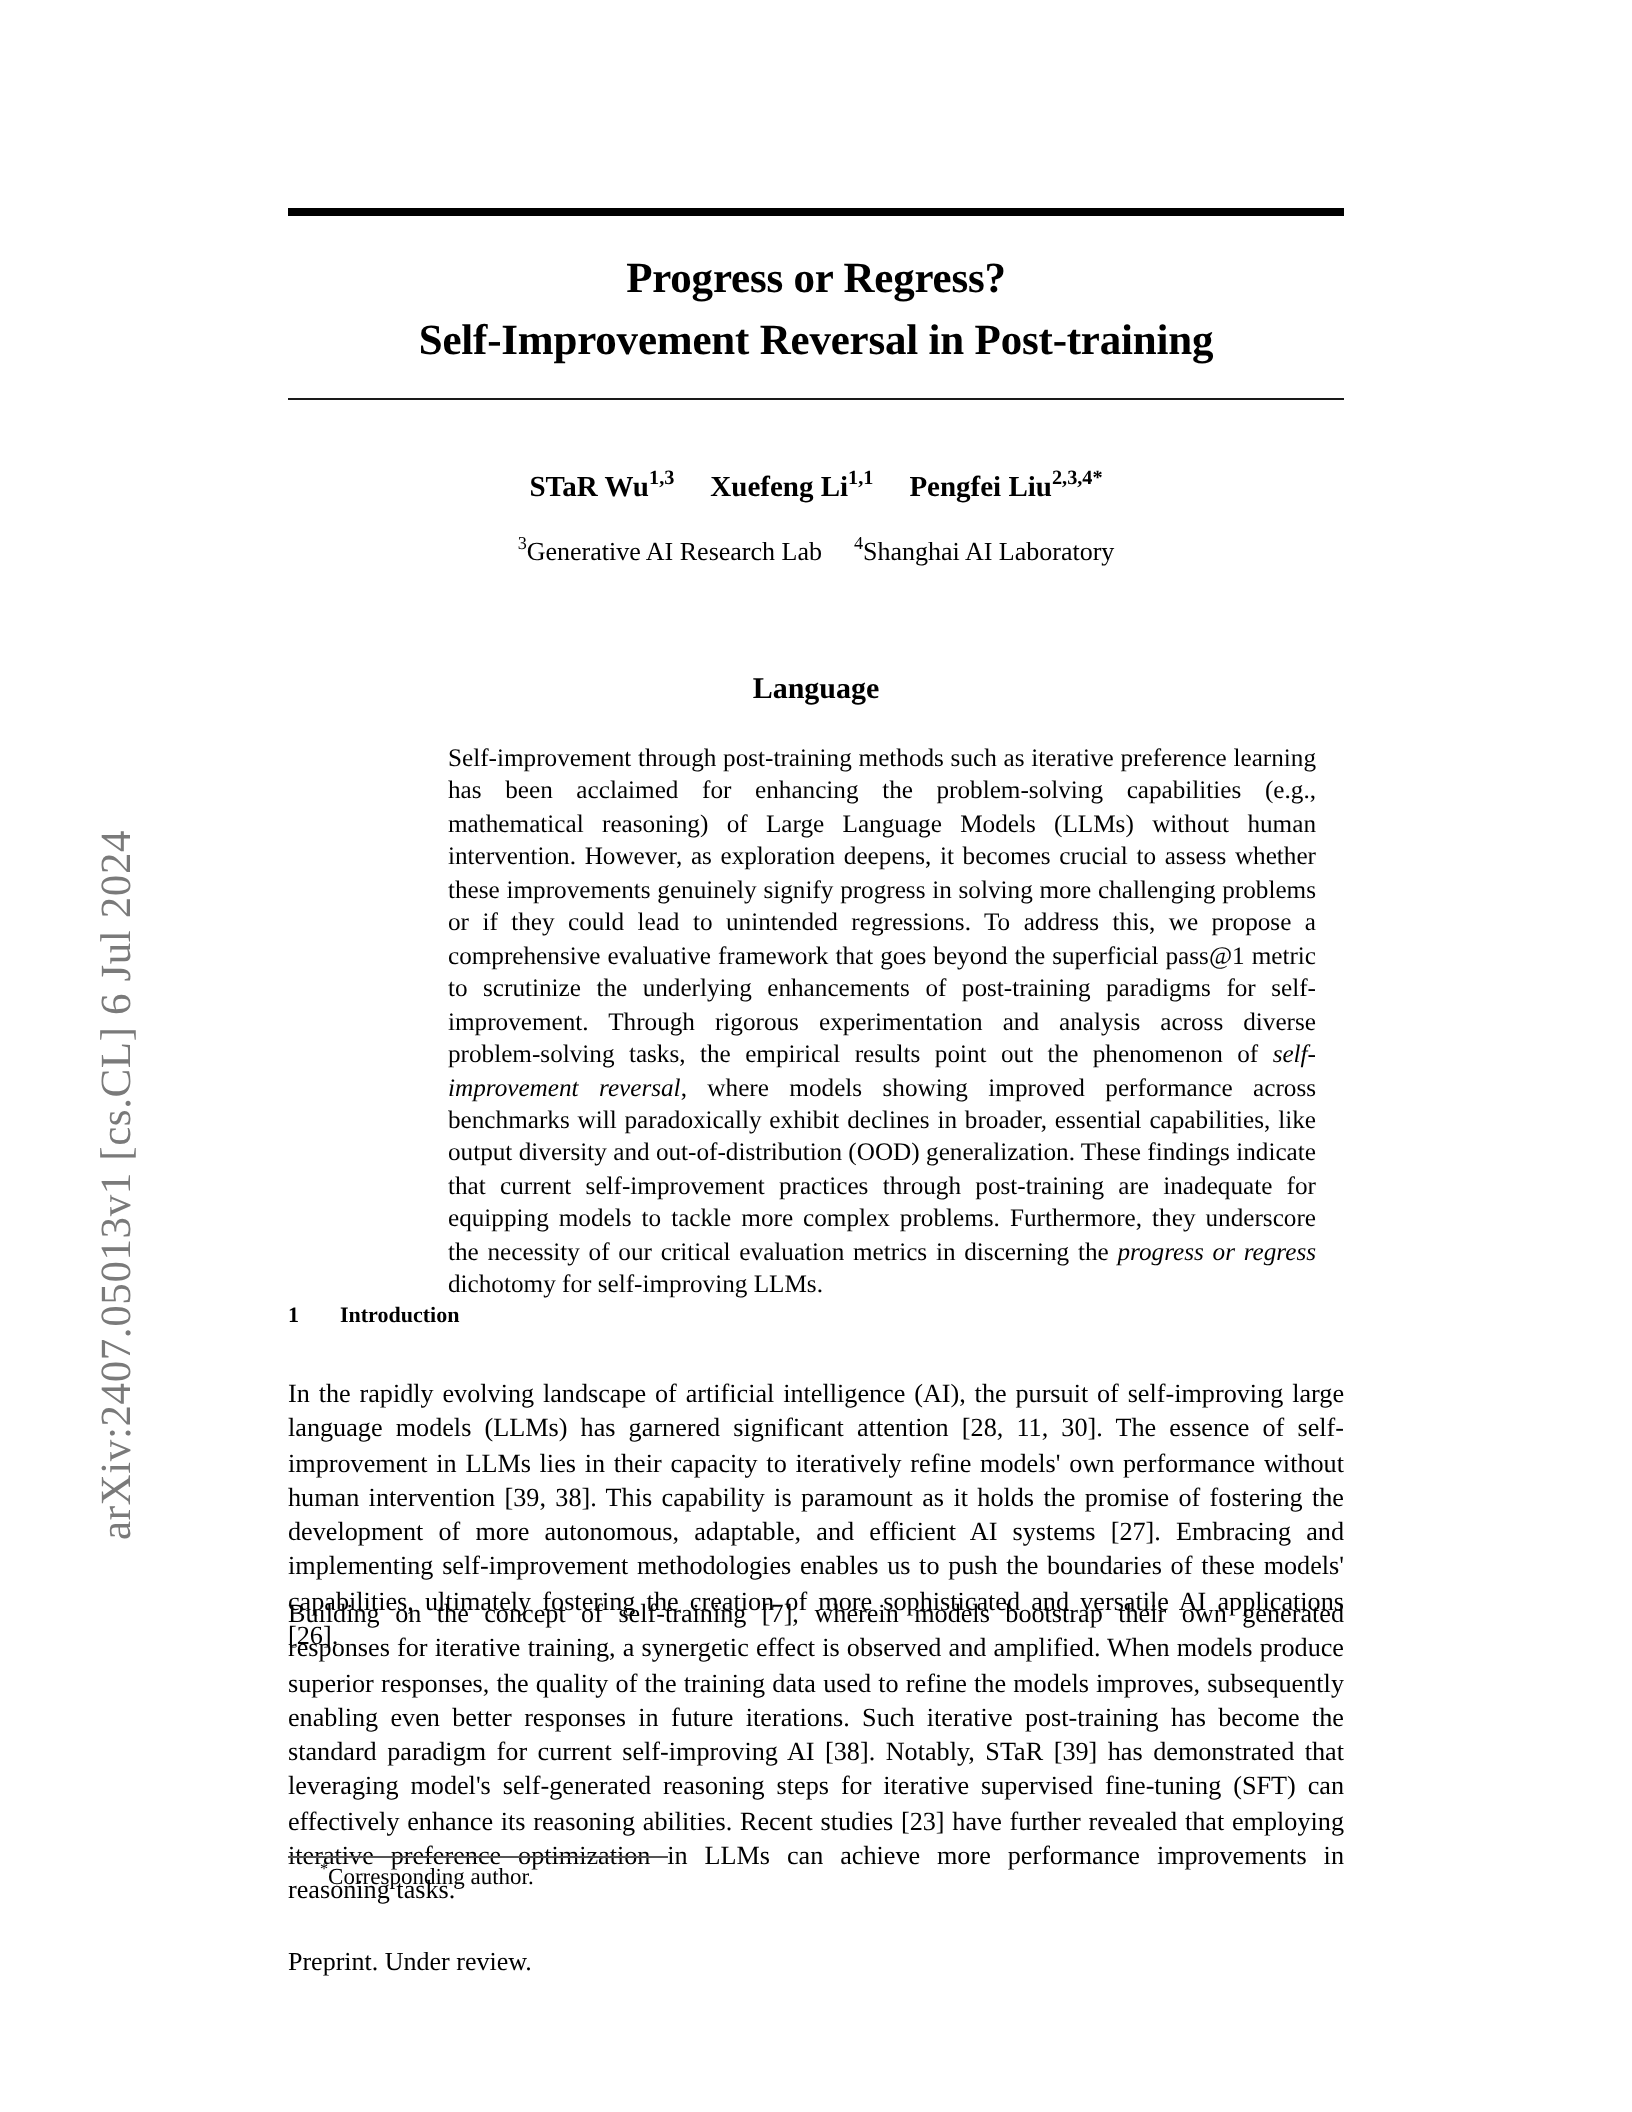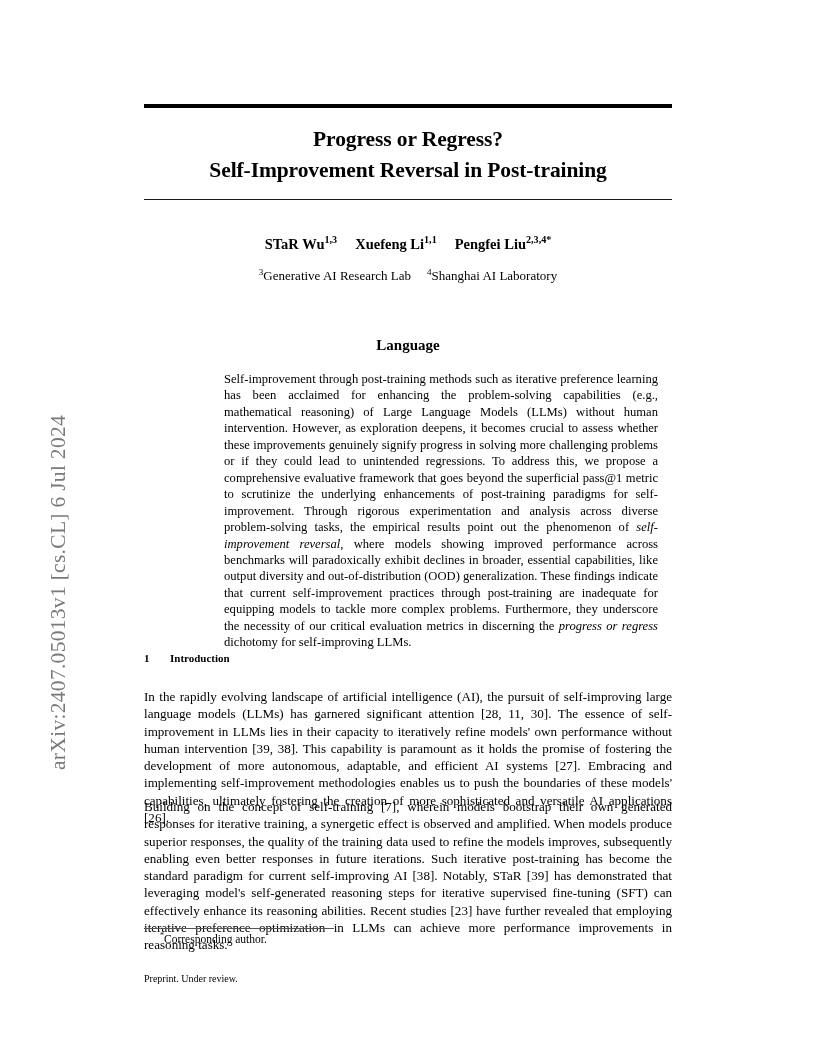--- a/index.html
+++ b/index.html
@@ -174,21 +174,21 @@
     position: absolute;
     left: 16px;
     top: 932px;
     font-size: 11.5px;
     line-height: 15px;
   }
   .preprint {
     position: absolute;
     left: 0;
     top: 973px;
-    font-size: 10px;
+    font-size: 13px;
   }
 
   em { font-style: italic; }
 </style>
 </head>
 <body>
 
 <div class="page">
 
   <div class="arxiv-stamp">arXiv:2407.05013v1  [cs.CL]  6 Jul 2024</div>

